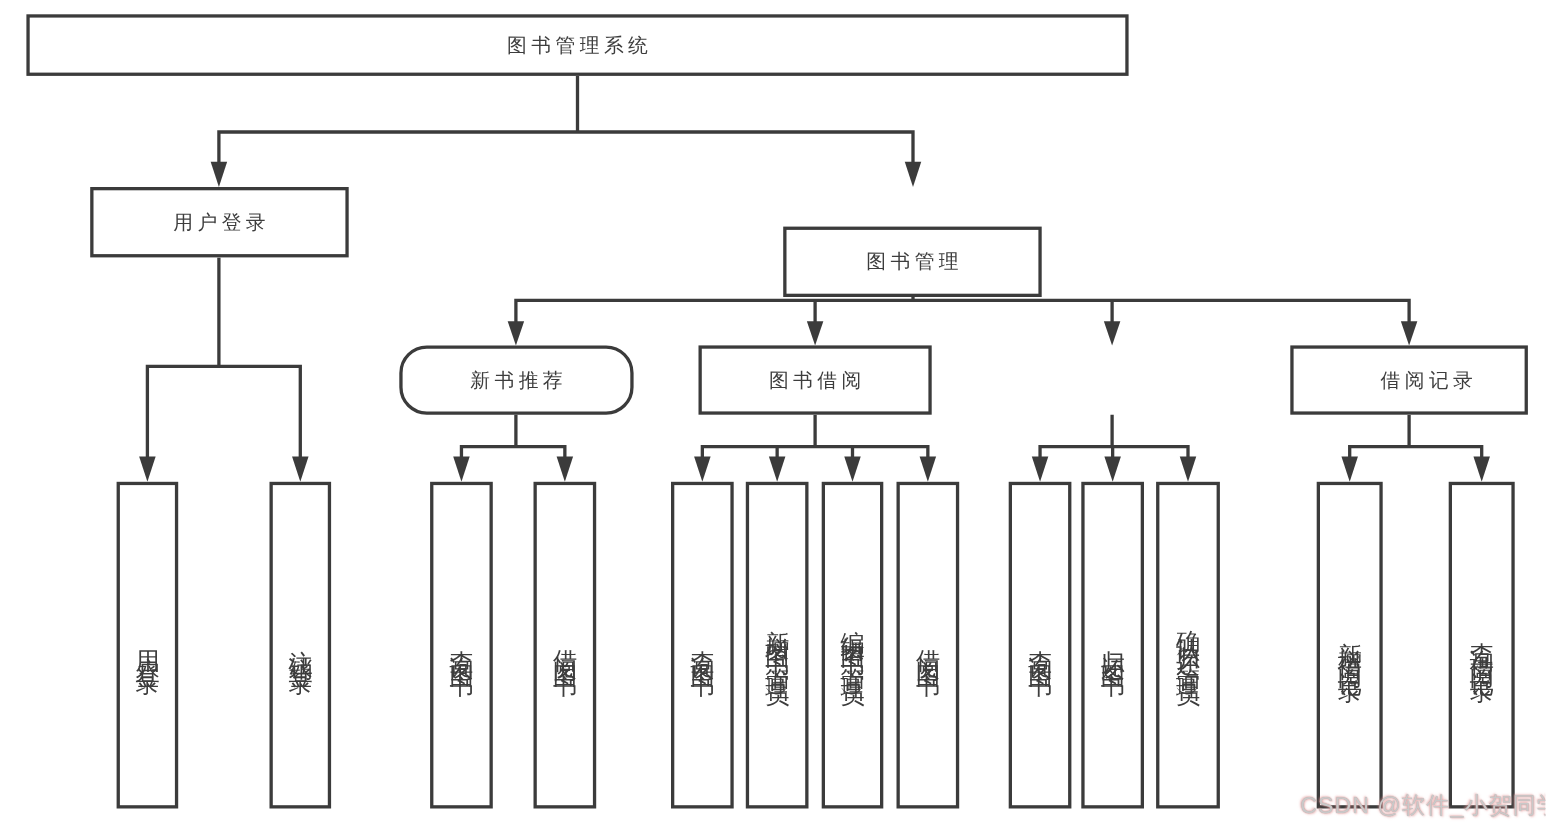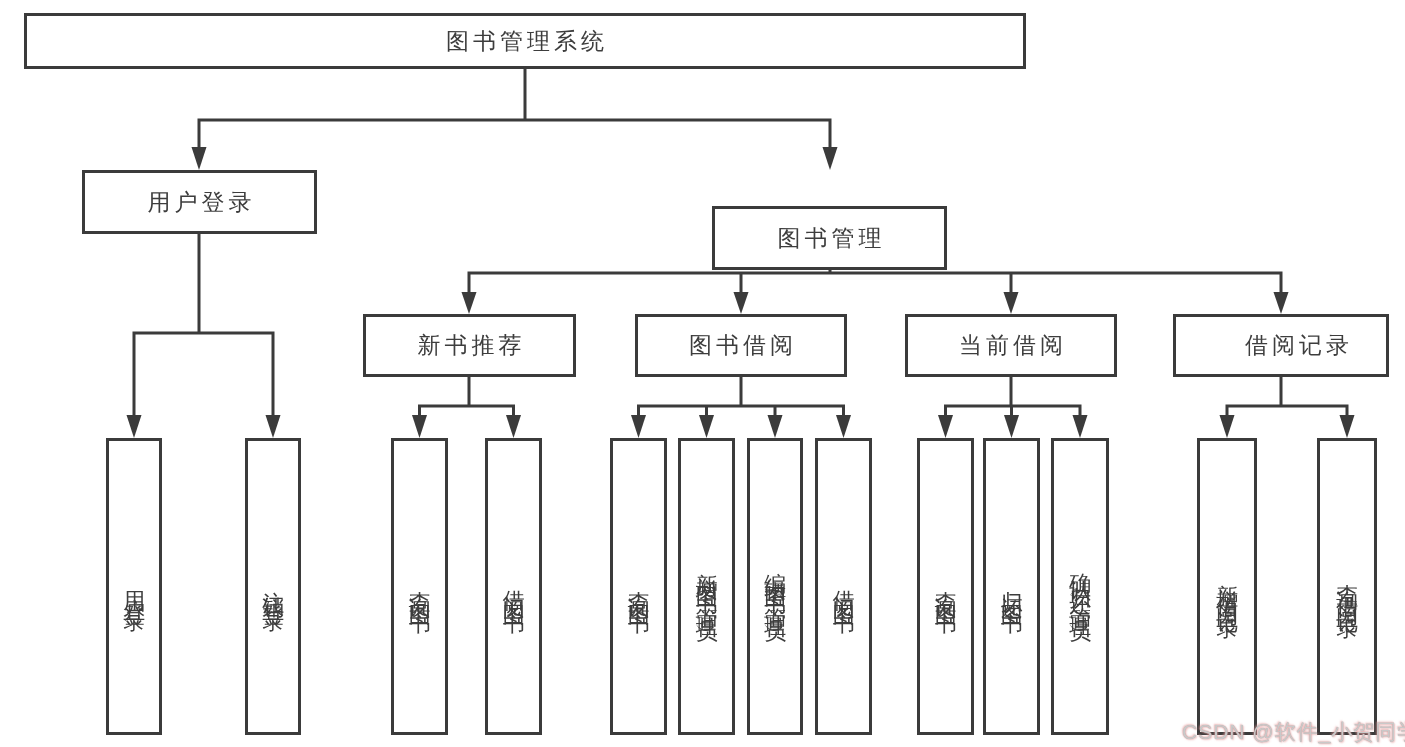--- a/index.html
+++ b/index.html
@@ -15,21 +15,21 @@
   .wires polygon{fill:#3b3b3b;}
   .node{
     position:absolute;
     box-sizing:border-box;
     border:3px solid #3b3b3b;
     background:#ffffff;
     display:flex;align-items:center;justify-content:center;
     color:#3d3d3d;
   }
   .node.h .lbl{
-    font-size:23px;
+    font-size:18px;
     letter-spacing:4px;
     padding-left:4px; 
     white-space:nowrap;
   }
   .node.v .lbl{
     writing-mode:vertical-rl;
     text-orientation:mixed;
     font-size:22px;
     line-height:1.2;
     letter-spacing:7px;
@@ -108,28 +108,25 @@
     <span class="lbl">图书管理系统</span>
   </div>
 
   <div class="node h" style="left:82px;top:170px;width:235px;height:64px;">
     <span class="lbl">用户登录</span>
   </div>
   <div class="node h" style="left:712px;top:170px;width:235px;height:64px;margin-top:36px;">
     <span class="lbl">图书管理</span>
   </div>
 
-  <div class="node h" style="left:363px;top:314px;width:213px;height:63px;">
+  <div class="node h" style="left:363px;top:314px;width:213px;height:63px;border-radius:25px;">
     <span class="lbl">新书推荐</span>
   </div>
   <div class="node h" style="left:635px;top:314px;width:212px;height:63px;">
     <span class="lbl">图书借阅</span>
-  </div>
-  <div class="node h" style="left:905px;top:314px;width:212px;height:63px;">
-    <span class="lbl">当前借阅</span>
   </div>
   <div class="node h" style="left:1173px;top:314px;width:216px;height:63px;padding-left:32px;">
     <span class="lbl">借阅记录</span>
   </div>
 
   <div class="node v" style="left:106px;top:438px;width:56px;height:297px;">
     <span class="lbl">用户登录</span>
   </div>
   <div class="node v" style="left:245px;top:438px;width:56px;height:297px;">
     <span class="lbl">注销登录</span>

